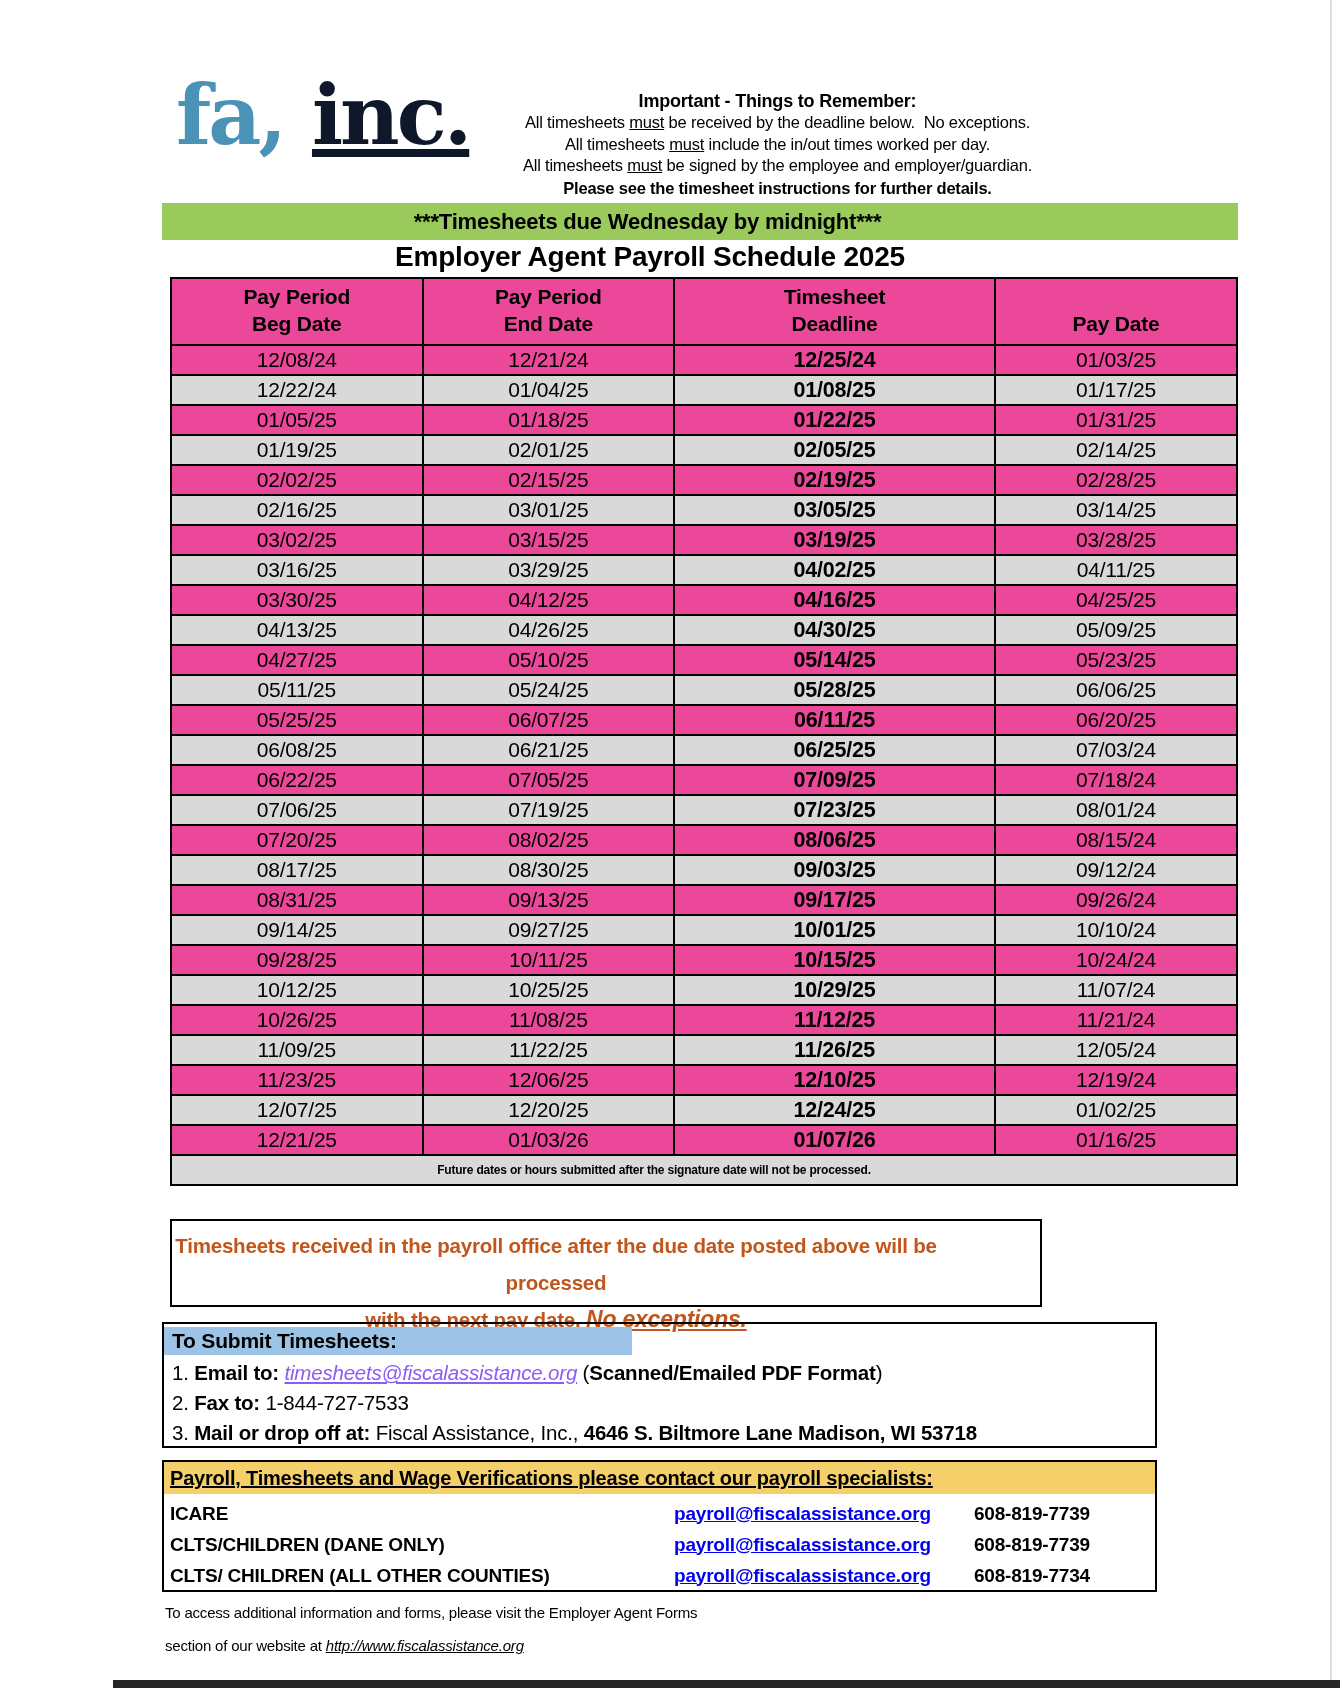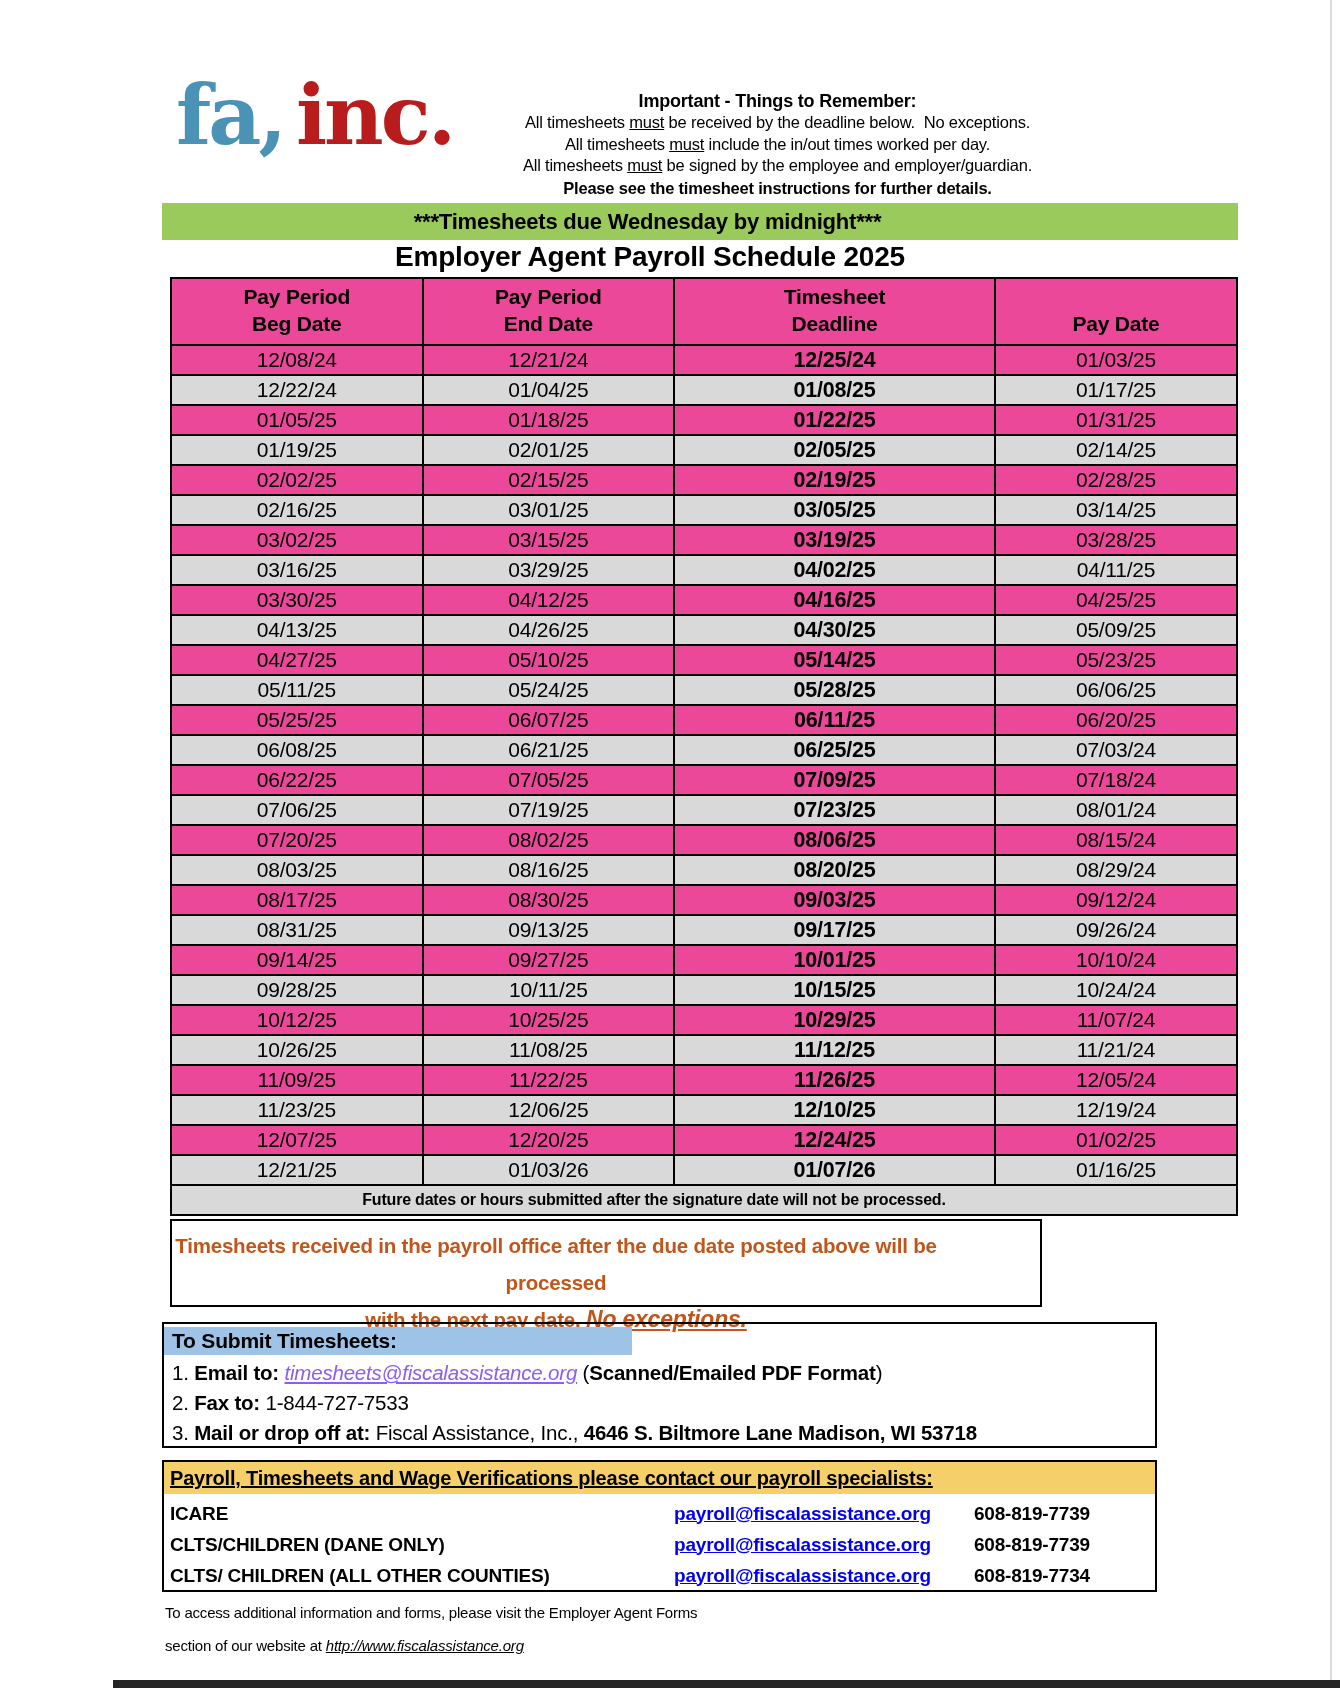--- a/index.html
+++ b/index.html
@@ -2,21 +2,21 @@
 <html><head>
 <meta charset="utf-8">
 <style>
   html,body { margin:0; padding:0; }
   body { width:1340px; height:1688px; background:#ffffff; font-family:"Liberation Sans", sans-serif; color:#000; letter-spacing:-0.2px; }
   .page { position:relative; width:1340px; height:1688px; overflow:hidden; background:#fff; }
 
   
   .logo { position:absolute; left:176px; top:70px; font-family:"DejaVu Serif", serif; font-weight:bold; font-size:82px; line-height:1.1; letter-spacing:-3px; }
   .logo-fa { color:#4a93b6; }
-  .logo-inc { color:#b91c1c; margin-left:12px; }
+  .logo-inc { color:#0f172a; margin-left:28px;text-decoration:underline; }
 
   
   .important { position:absolute; left:420px; top:90px; width:715px; text-align:center; }
   .imp-title { font-weight:bold; font-size:18px; line-height:22px; }
   .imp-line { font-size:16.5px; line-height:21.5px; }
   .imp-footer { font-weight:bold; font-size:16.5px; line-height:22px; }
   .u { text-decoration:underline; }
 
   
   .green-banner { position:absolute; left:162px; top:203px; width:1076px; height:37px; background:#9aca5b; box-sizing:border-box; padding-right:105px; text-align:center; font-weight:bold; font-size:22px; line-height:37px; }
@@ -25,21 +25,21 @@
   .doc-title { position:absolute; left:162px; top:241px; width:976px; text-align:center; font-weight:bold; font-size:28px; }
 
   
   table.payroll { position:absolute; left:170px; top:277px; width:1068px; border-collapse:collapse; table-layout:fixed; background:#ec4899; }
   .payroll th, .payroll td { border:2px solid #000; text-align:center; overflow:hidden; }
   .payroll th { height:60px; vertical-align:top; padding-top:4px; font-size:21px; font-weight:bold; }
   .th-l1, .th-l2 { display:block; height:27px; line-height:27px; }
   .payroll td { height:28px; font-size:21px; padding:0; }
   .payroll tbody tr:nth-child(even) td { background:#d9d9d9; }
   .payroll tbody td:nth-child(3) { font-weight:bold; font-size:21.5px;margin-left:20px; }
-  .payroll tfoot td { background:#d9d9d9; font-size:16px; font-weight:bold; height:30px; box-sizing:border-box; padding-right:100px; }
+  .payroll tfoot td { background:#d9d9d9; font-size:12px; font-weight:bold; height:30px; box-sizing:border-box; padding-right:100px; }
 
   
   .notice-box { position:absolute; left:170px; top:1219px; width:872px; height:88px; border:2px solid #000; box-sizing:border-box; padding:6px 100px 0 0; text-align:center; color:#c0561b; font-weight:bold; font-size:20.5px; line-height:37px; }
   .no-exc { font-style:italic; text-decoration:underline; font-size:23px; }
 
   
   .submit-box { position:absolute; left:162px; top:1322px; width:995px; height:126px; border:2px solid #000; box-sizing:border-box; padding-top:3px; }
   .submit-heading-wrap { margin-bottom:3px; }
   .hl { display:inline-block; background:#9dc3e6; width:468px; box-sizing:border-box; padding:2px 0 2px 8px; font-weight:bold; font-size:21px; }
   .submit-item { font-size:20.5px; line-height:30px; padding-left:8px; white-space:nowrap; }
@@ -206,26 +206,20 @@
           <td>07/23/25</td>
           <td>08/01/24</td>
         </tr>
         <tr>
           <td>07/20/25</td>
           <td>08/02/25</td>
           <td>08/06/25</td>
           <td>08/15/24</td>
         </tr>
         <tr>
-          <td>08/03/25</td>
-          <td>08/16/25</td>
-          <td>08/20/25</td>
-          <td>08/29/24</td>
-        </tr>
-        <tr>
           <td>08/17/25</td>
           <td>08/30/25</td>
           <td>09/03/25</td>
           <td>09/12/24</td>
         </tr>
         <tr>
           <td>08/31/25</td>
           <td>09/13/25</td>
           <td>09/17/25</td>
           <td>09/26/24</td>

